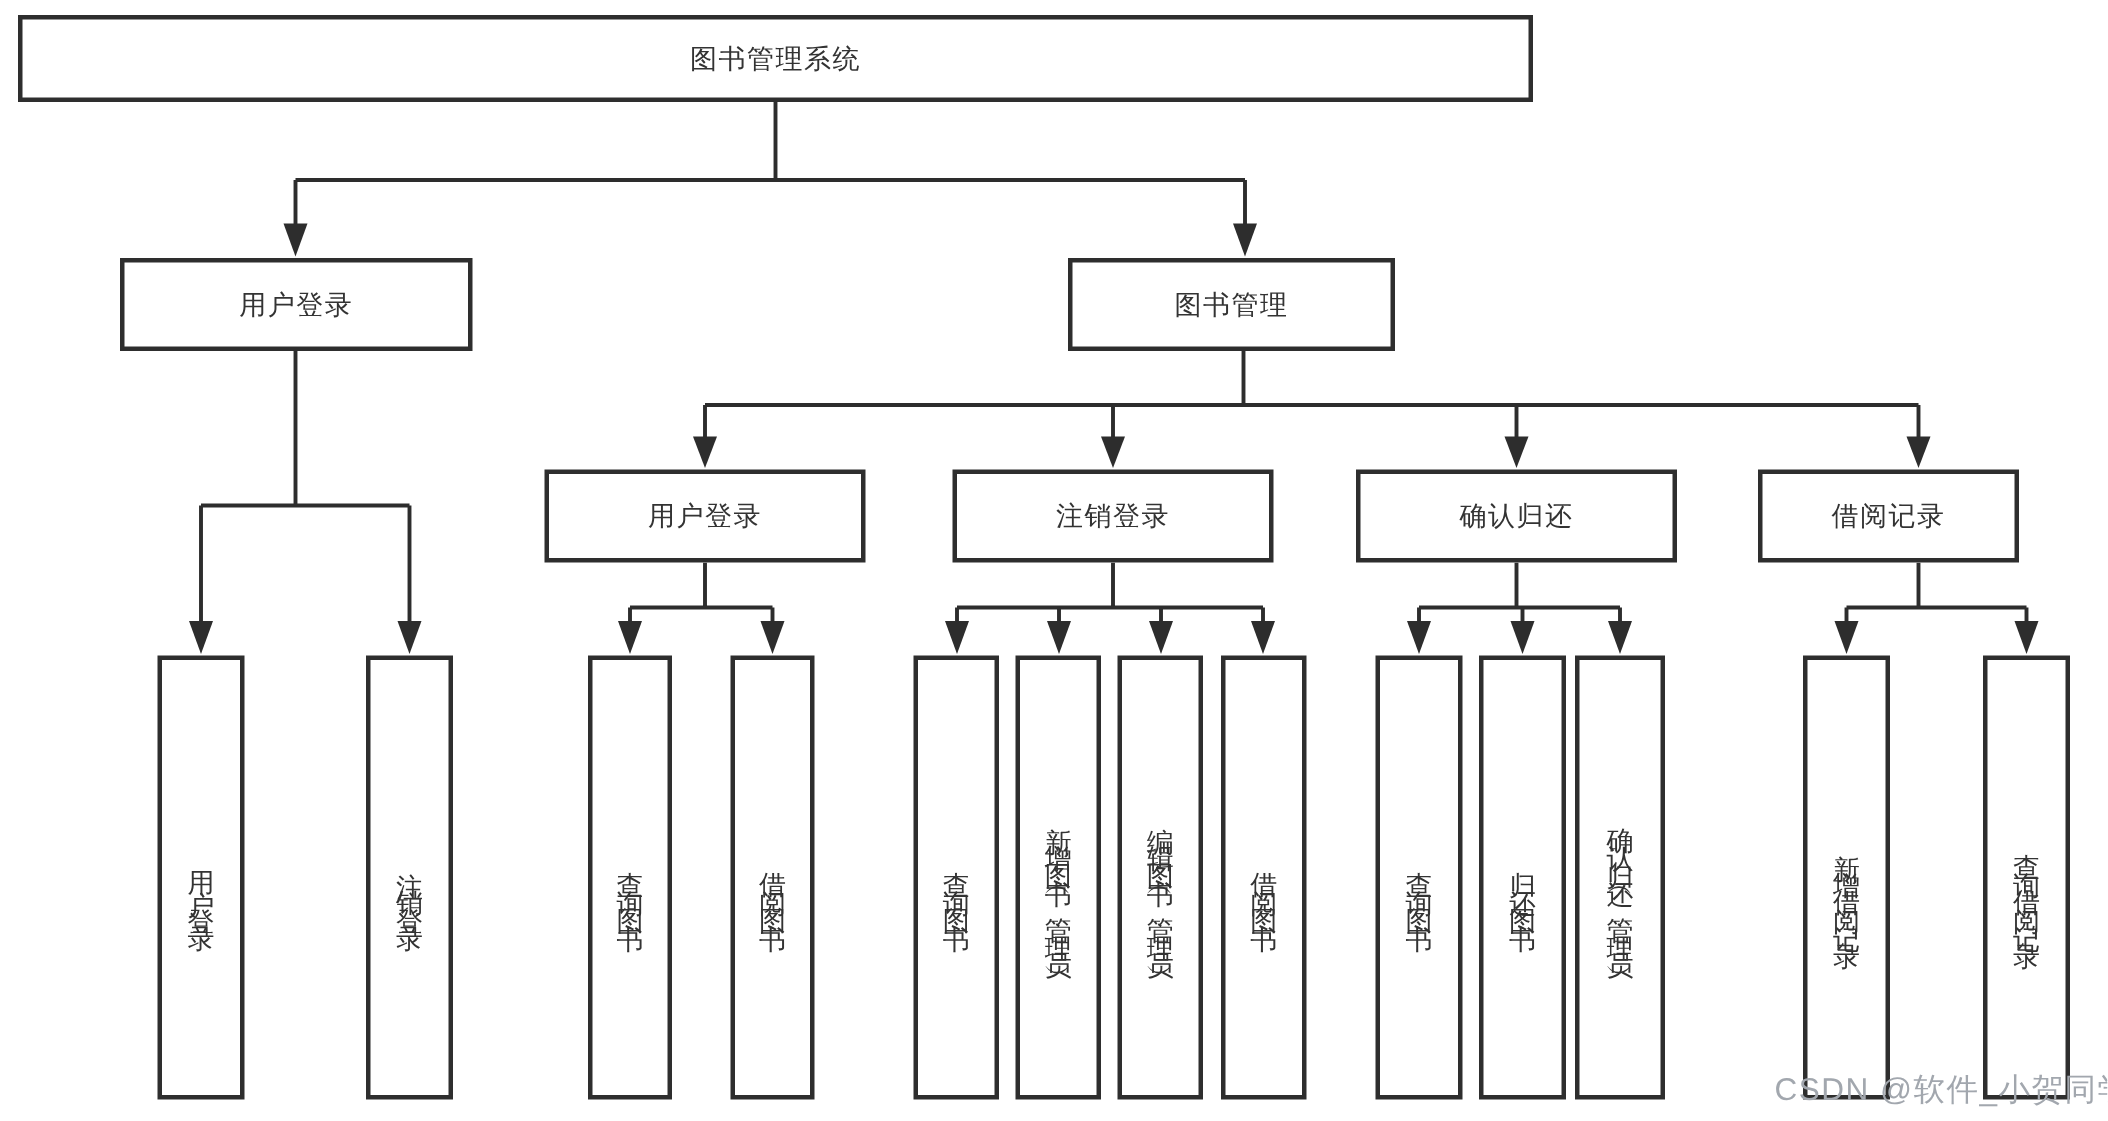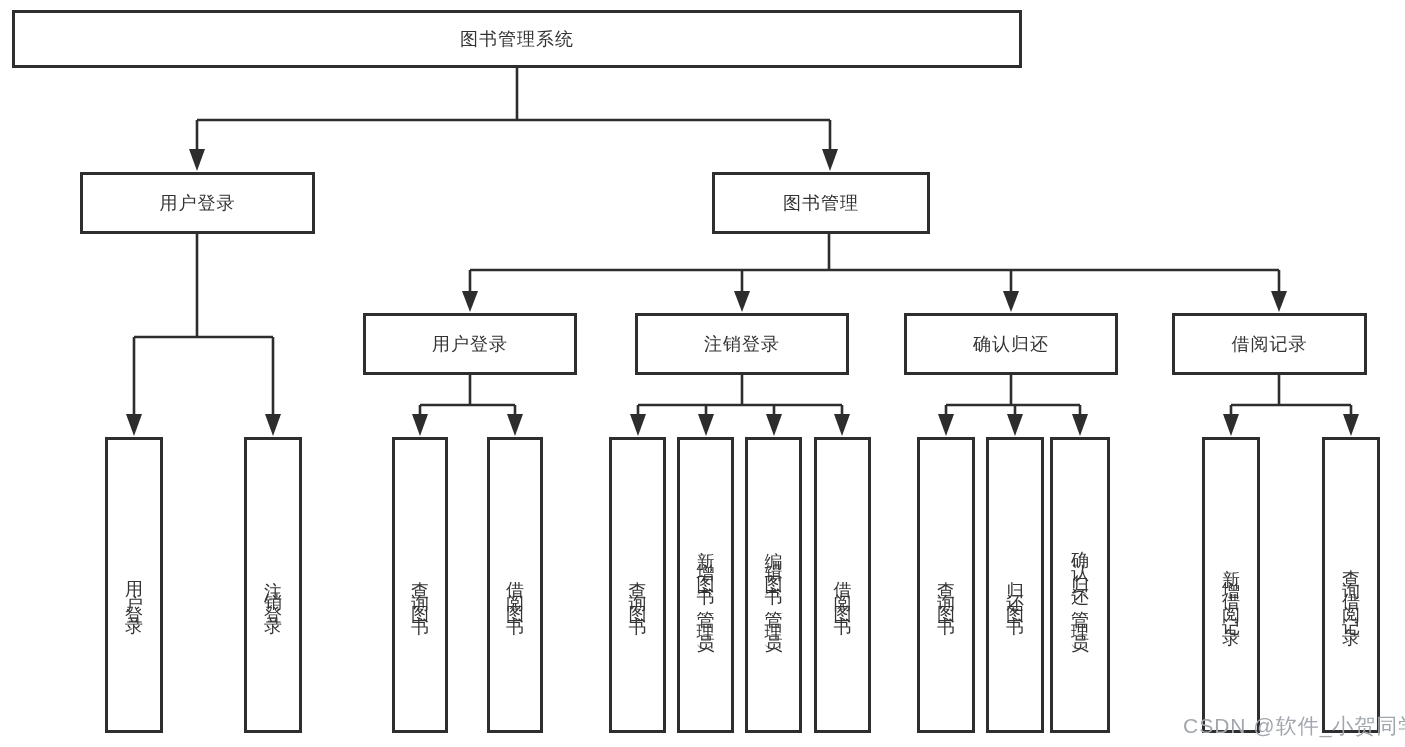--- a/index.html
+++ b/index.html
@@ -107,21 +107,21 @@
   </svg>
 
   <div class="node node-h" style="left:12px; top:10px; width:1010px; height:58px;">图书管理系统</div>
 
   <div class="node node-h" style="left:80px; top:172px; width:235px; height:62px;">用户登录</div>
   <div class="node node-h" style="left:712px; top:172px; width:218px; height:62px;">图书管理</div>
 
   <div class="node node-h" style="left:363px; top:313px; width:214px; height:62px;">用户登录</div>
   <div class="node node-h" style="left:635px; top:313px; width:214px; height:62px;">注销登录</div>
   <div class="node node-h" style="left:904px; top:313px; width:214px; height:62px;">确认归还</div>
-  <div class="node node-h" style="left:1172px; top:313px; width:195px; height:62px;">借阅记录</div>
+  <div class="node node-h" style="left:1172px; top:313px; width:174px; height:62px;">借阅记录</div>
 
   <div class="node node-v" style="left:105px; top:437px; width:58px; height:296px;">
     <span class="vtext">用户登录</span>
   </div>
   <div class="node node-v" style="left:244px; top:437px; width:58px; height:296px;">
     <span class="vtext">注销登录</span>
   </div>
 
   <div class="node node-v" style="left:392px; top:437px; width:56px; height:296px;">
     <span class="vtext">查询图书</span>

